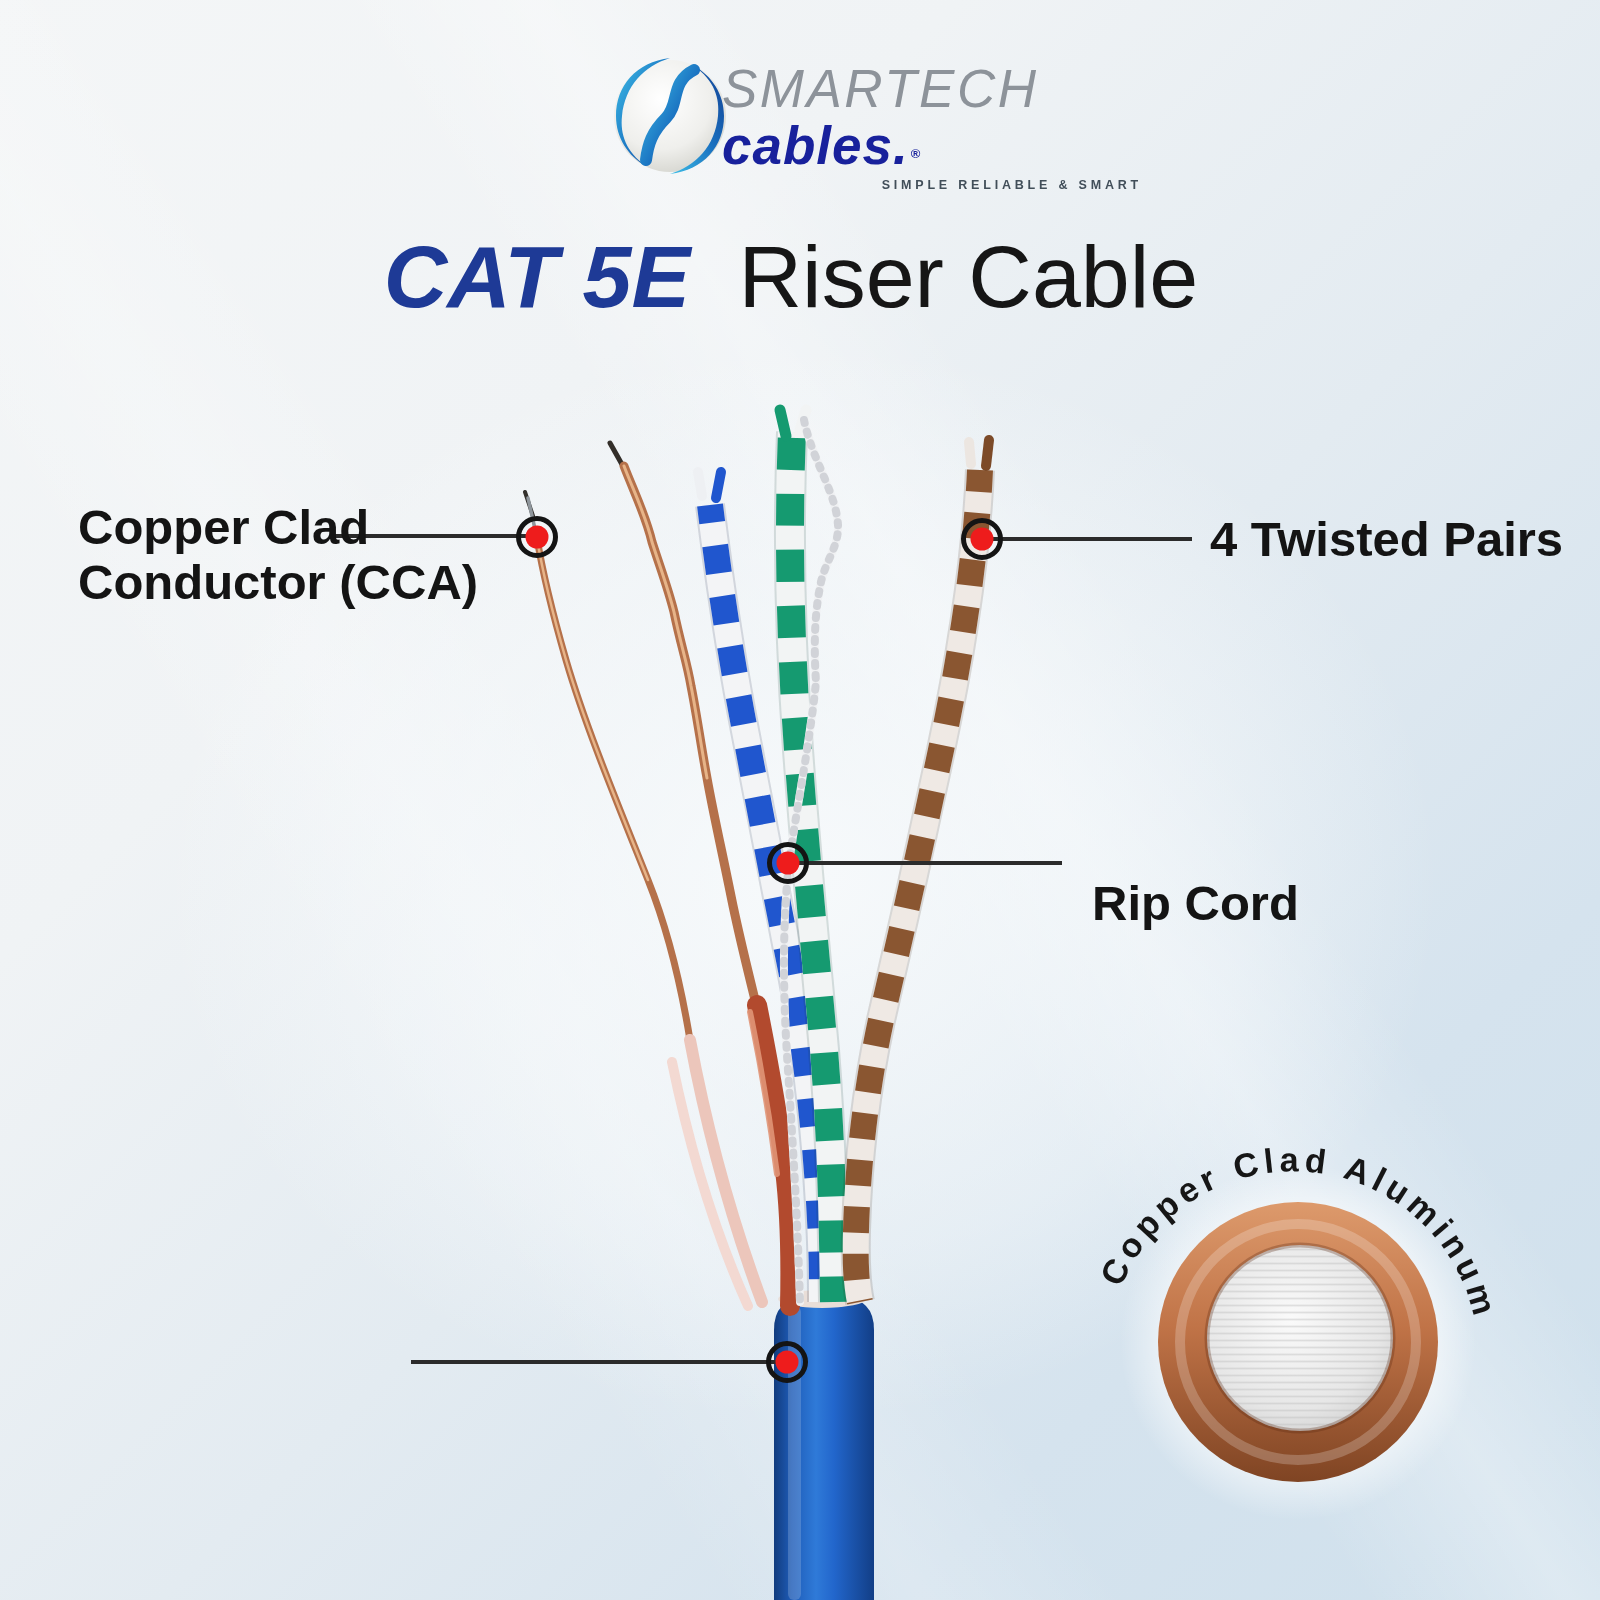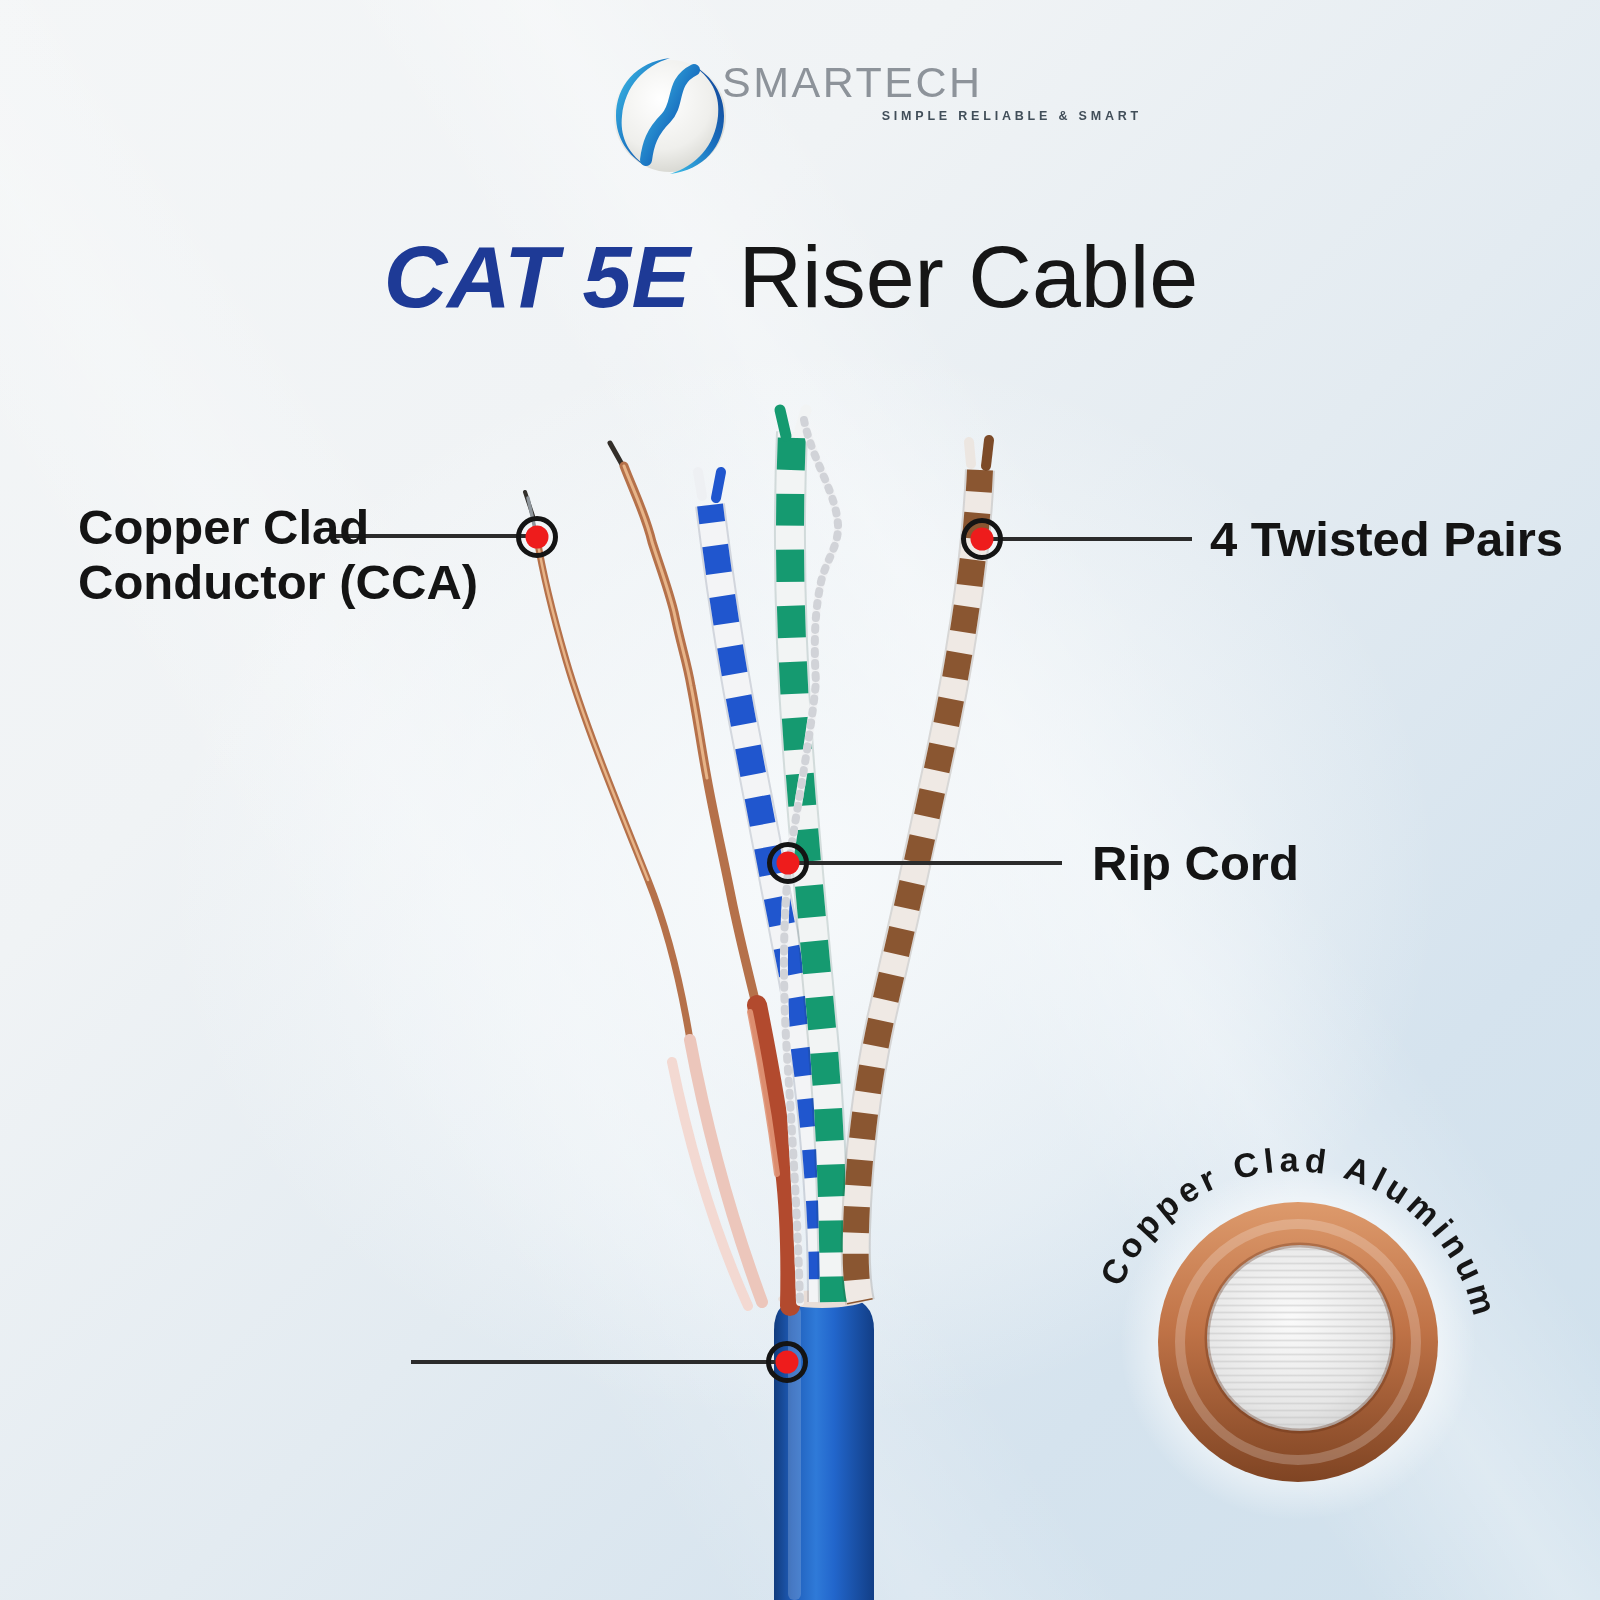--- a/index.html
+++ b/index.html
@@ -10,36 +10,36 @@
   }
   .streak{position:absolute;width:340px;height:2400px;pointer-events:none;
     background:linear-gradient(90deg,rgba(255,255,255,0),rgba(255,255,255,.55),rgba(255,255,255,0));}
   .streak.s1{left:880px;top:-400px;transform:rotate(-33deg);opacity:.55;}
   .streak.s2{left:300px;top:-300px;transform:rotate(-33deg);opacity:.35;}
 
   
   .logo{position:absolute;left:0;top:0;width:1600px;height:200px;}
   .logo-mark{position:absolute;left:606px;top:48px;}
   .logo-text{position:absolute;left:722px;top:58px;width:420px;}
-  .logo-top{font-size:43px;letter-spacing:2.5px;color:#8d939a;font-weight:400;}
+  .logo-top{font-size:53px;letter-spacing:2.5px;color:#8d939a;font-weight:400;font-style:italic;}
   .logo-bottom{margin-top:-4px;font-size:53px;font-style:italic;font-weight:800;color:#18219c;letter-spacing:1px;}
   .logo-bottom .reg{font-size:13px;font-style:normal;vertical-align:6px;margin-left:2px;color:#18219c;}
   .logo-tagline{margin-top:2px;font-size:12.5px;letter-spacing:3.8px;font-weight:700;color:#414e59;text-align:right;}
 
   
   .title{position:absolute;left:0;top:226px;width:1582px;margin:0;text-align:center;
     font-size:88px;white-space:nowrap;}
   .t-accent{font-weight:800;color:#1e3a96;letter-spacing:0px;font-style:italic;}
   .t-rest{font-weight:500;color:#161616;margin-left:24px;letter-spacing:0px;}
 
   
   .callout{position:absolute;font-size:49px;font-weight:700;color:#141414;line-height:55px;white-space:nowrap;}
   .co-cca{left:78px;top:500px;}
   .co-twisted{left:1210px;top:512px;}
-  .co-rip{left:1092px;top:836px;}
+  .co-rip{left:1092px;top:876px;}
   .co-jacket{left:176px;top:1336px;}
 
   .art{position:absolute;left:0;top:0;}
 </style>
 </head>
 <body>
 
 <div class="stage">
 
   <div class="streak s1"></div>
@@ -64,20 +64,21 @@
           <stop offset="100%" stop-color="#3fc0e8"></stop>
         </linearGradient>
       </defs>
       <circle cx="64" cy="68" r="56" fill="url(#sphereG)"></circle>
       <path d="M64 10 C 30 14 10 38 10 68 C 10 90 22 108 40 118 C 20 104 14 86 16 68 C 19 38 38 18 64 10 Z" fill="url(#swooshA)"></path>
       <path d="M64 126 C 98 122 118 98 118 68 C 118 46 106 28 88 18 C 108 32 114 50 112 68 C 109 98 90 118 64 126 Z" fill="url(#swooshB)"></path>
       <path d="M88 22 C 64 34 74 56 60 70 C 46 84 42 96 40 112" fill="none" stroke="url(#swooshA)" stroke-width="12" stroke-linecap="round"></path>
     </svg>
     <div class="logo-text">
       <div class="logo-top">SMARTECH</div>
+      <div class="logo-bottom"><span>cables.</span><span class="reg">®</span></div>
       <div class="logo-tagline">SIMPLE RELIABLE &amp; SMART</div>
     </div>
   </header>
 
   <h1 class="title">
     <span class="t-accent">CAT 5E</span>
     <span class="t-rest">Riser Cable</span>
   </h1>
 
   <svg class="art" width="1600" height="1600" viewBox="0 0 1600 1600">

